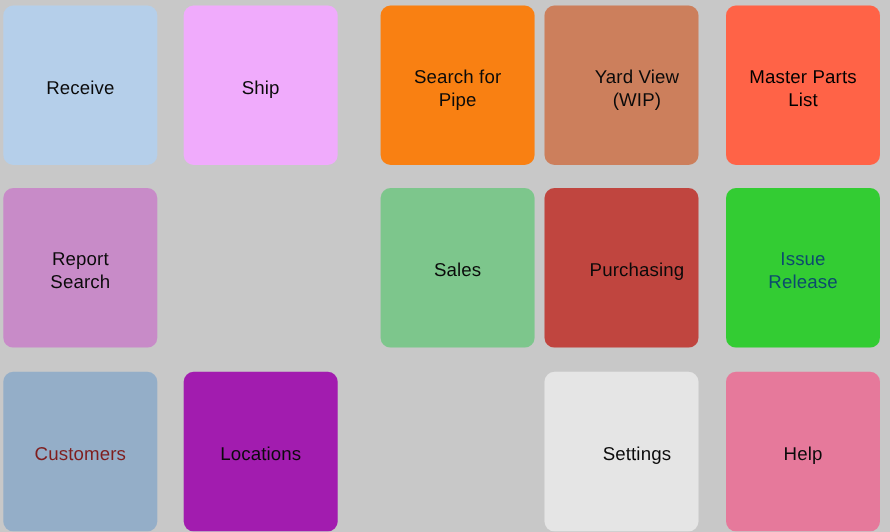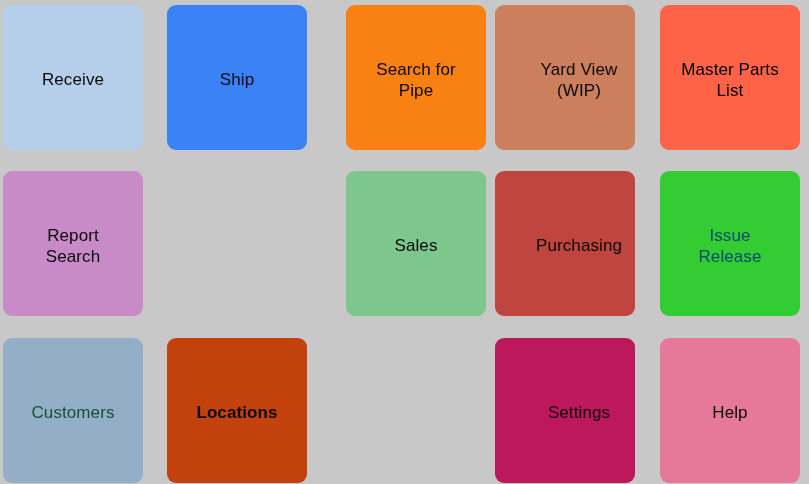--- a/index.html
+++ b/index.html
@@ -63,21 +63,21 @@
   .row-1 { top: 171px; }
   .row-2 { top: 338px; }
 </style>
 </head>
 <body>
 
 <div id="tile-grid" style="background: rgb(200, 200, 200);">
     <div class="tile col-0 row-0" style="background: rgb(181, 207, 234);">
       <span class="tile-label" style="color: rgb(10, 10, 10);">Receive</span>
     </div>
-    <div class="tile col-1 row-0" style="background: #3b82f6;">
+    <div class="tile col-1 row-0" style="background: #f0abfc;">
       <span class="tile-label" style="color: rgb(10, 10, 10);">Ship</span>
     </div>
     <div class="tile col-2 row-0" style="background: rgb(249, 128, 18);">
       <span class="tile-label" style="color: rgb(10, 10, 10);">Search for
 Pipe</span>
     </div>
     <div class="tile col-3 row-0" style="background: rgb(204, 127, 92);">
       <span class="tile-label" style="color: rgb(10, 10, 10);">Yard View
 (WIP)</span>
     </div>
@@ -93,24 +93,24 @@
       <span class="tile-label" style="color: rgb(10, 10, 10);">Purchasing</span>
     </div>
     <div class="tile col-2 row-1" style="background: rgb(125, 198, 140);">
       <span class="tile-label" style="color: rgb(10, 10, 10);">Sales</span>
     </div>
     <div class="tile col-4 row-1" style="background: rgb(51, 204, 51);">
       <span class="tile-label" style="color: #0c4a6e;">Issue
 Release</span>
     </div>
     <div class="tile col-0 row-2" style="background: rgb(148, 174, 200);">
-      <span class="tile-label" style="color: #14532d;">Customers</span>
+      <span class="tile-label" style="color: #7f1d1d;">Customers</span>
     </div>
-    <div class="tile col-1 row-2" style="background: #c2410c; font-weight: bold;">
+    <div class="tile col-1 row-2" style="background: #a21caf;">
       <span class="tile-label" style="color: rgb(10, 10, 10);">Locations</span>
     </div>
-    <div class="tile col-3 row-2" style="background: #be185d;">
+    <div class="tile col-3 row-2" style="background: #e5e5e5;">
       <span class="tile-label" style="color: rgb(10, 10, 10);">Settings</span>
     </div>
     <div class="tile col-4 row-2" style="background: rgb(230, 121, 155);">
       <span class="tile-label" style="color: rgb(10, 10, 10);">Help</span>
     </div>
   </div>
 
 </body></html>

